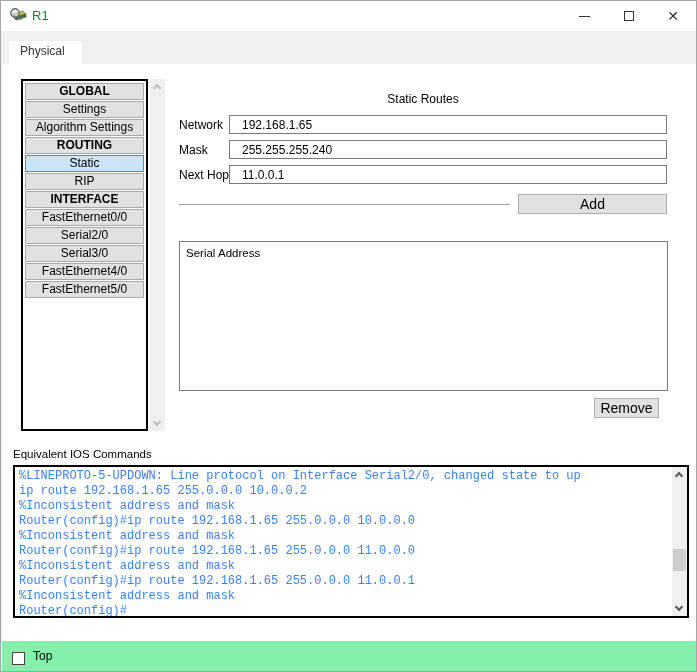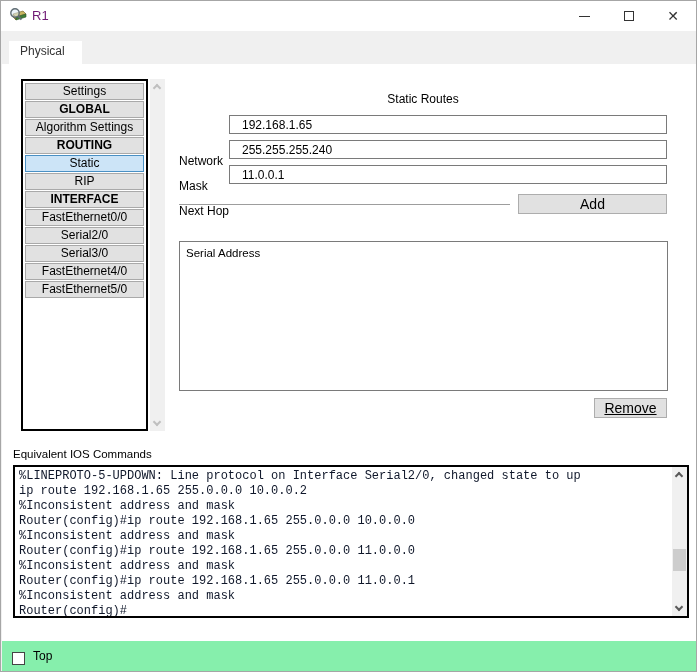--- a/index.html
+++ b/index.html
@@ -6,21 +6,21 @@
   html,body { background:#d7d7d7; }
   body { font-family: "Liberation Sans", sans-serif; }
   .window {
     position: relative; width: 697px; height: 672px;
     background: #f0f0f0; border: 1px solid #a6a6a6; overflow: hidden;
     font-size: 12px; color:#000;
   }
   
   .titlebar { position:absolute; left:0; top:0; width:100%; height:30px; background:#fff; }
   .app-icon { position:absolute; left:8px; top:6px; width:18px; height:18px; }
-  .title-text { position:absolute; left:31px; top:0; line-height:30px; font-size:13px; color:#701a75; }
+  .title-text { position:absolute; left:31px; top:0; line-height:30px; font-size:13px; color:#15803d; }
   .win-btn { position:absolute; top:0; width:40px; height:30px; display:flex; align-items:center; justify-content:center; cursor:default; }
   .glyph-min { width:11px; height:0; border-top:1px solid #333; }
   .glyph-max { width:10px; height:10px; border:1px solid #333; }
   .glyph-close { font-size:14px; color:#333; line-height:1; }
   
   .tabstrip { position:absolute; left:8px; top:40px; height:23px; background:#fff; display:flex;flex-direction:column; }
   .tab { position:relative; padding:0 11px; line-height:21px; font-size:12px; color:#333; cursor:default; }
   .tab.active { color:#c2410c; }
   .tab.active::after { content:""; position:absolute; left:3px; right:3px; bottom:0; height:5px; background:#1b2b4b; }
   
@@ -35,43 +35,43 @@
   .sb-btn.header { font-weight:bold; }
   .sb-btn.selected { background:#cce4f7; border-color:#4a90c4; }
   .sb-scroll { position:absolute; left:149px; top:78px; width:15px; height:352px; background:#f0f0f0; }
   
   .chev { position:absolute; left:4px; width:6px; height:6px; border-left:2px solid #bfbfbf; border-top:2px solid #bfbfbf; }
   .chev.up   { top:6px;  transform:rotate(45deg); }
   .chev.down { bottom:6px; transform:rotate(225deg); }
   .chev.dark { border-color:#5a5a5a; }
   
   .form-title { position:absolute; left:178px; top:91px; width:488px; text-align:center; font-size:12px; }
-  .field-label { position:absolute; left:178px; font-size:12px;margin-top:36px; }
+  .field-label { position:absolute; left:178px; font-size:12px; }
   .field-input {
     position:absolute; left:228px; width:438px; height:19px; border:1px solid #7a7a7a;
     font-family:"Liberation Sans", sans-serif; font-size:12px; padding:0 12px; background:#fff; color:#000;
   }
   .separator { position:absolute; left:178px; top:203px; width:331px; height:1px; background:#9d9d9d; }
   .btn {
     position:absolute; background:#e1e1e1; border:1px solid #adadad; font-size:14px;
     display:flex; align-items:center; justify-content:center; cursor:default;
     font-family:"Liberation Sans", sans-serif;
     text-align:center;
   }
   .btn-add { left:517px; top:193px; width:149px; height:20px; }
-  .btn-remove { left:593px; top:397px; width:73px; height:20px;text-decoration:underline; }
+  .btn-remove { left:593px; top:397px; width:65px; height:20px; }
   .listbox { position:absolute; left:178px; top:240px; width:489px; height:150px; border:1px solid #7a7a7a; background:#fff; }
   .list-header { position:absolute; left:6px; top:5px; font-size:11.5px; }
   
   .ios-label { position:absolute; left:12px; top:447px; font-size:11.5px; }
   .terminal { position:absolute; left:12px; top:464px; width:676px; height:153px; border:2px solid #000; background:#fff; overflow:hidden; }
   .terminal pre {
     position:absolute; left:0; top:0; right:15px; bottom:0; margin:0; padding:2px 0 0 4px;
     font-family:"Liberation Mono","DejaVu Sans Mono",monospace; font-size:12px; line-height:15px;
-    white-space:pre; overflow:hidden; color:#0f172a;
+    white-space:pre; overflow:hidden; color:#3b82f6;
   }
   .term-scroll { position:absolute; right:0; top:0; width:15px; height:100%; background:#f0f0f0; }
   .term-thumb { position:absolute; left:1px; top:82px; width:13px; height:22px; background:#cdcdcd; }
   
   .footer { position:absolute; left:1px; top:640px; width:100%; height:31px; background:#86efac; }
   .checkbox { position:absolute; left:10px; top:11px; width:13px; height:13px; border:1px solid #444; background:#fff; }
   .checkbox-label { position:absolute; left:31px; top:8px; font-size:12px; }
 </style>
 </head>
 <body>
@@ -101,22 +101,22 @@
   <div class="tabstrip">
       <div class="tab">Physical</div>
       <div class="tab active">Config</div>
       <div class="tab">CLI</div>
       <div class="tab">Attributes</div>
     </div>
 
   <div class="pane"></div>
 
   <div class="sidebar">
+      <div class="sb-btn header">GLOBAL</div>
       <div class="sb-btn">Settings</div>
-      <div class="sb-btn header">GLOBAL</div>
       <div class="sb-btn">Algorithm Settings</div>
       <div class="sb-btn header">ROUTING</div>
       <div class="sb-btn selected">Static</div>
       <div class="sb-btn">RIP</div>
       <div class="sb-btn header">INTERFACE</div>
       <div class="sb-btn">FastEthernet0/0</div>
       <div class="sb-btn">Serial2/0</div>
       <div class="sb-btn">Serial3/0</div>
       <div class="sb-btn">FastEthernet4/0</div>
       <div class="sb-btn">FastEthernet5/0</div>

